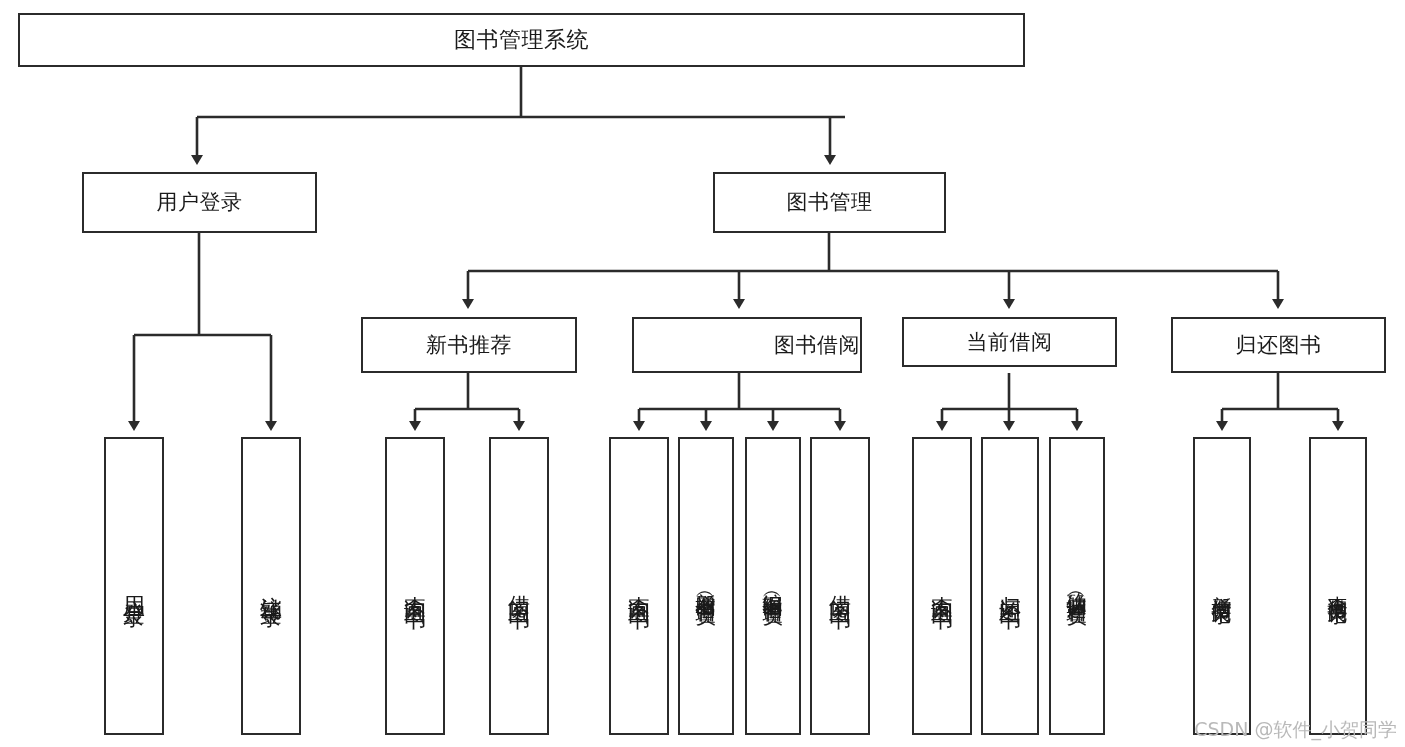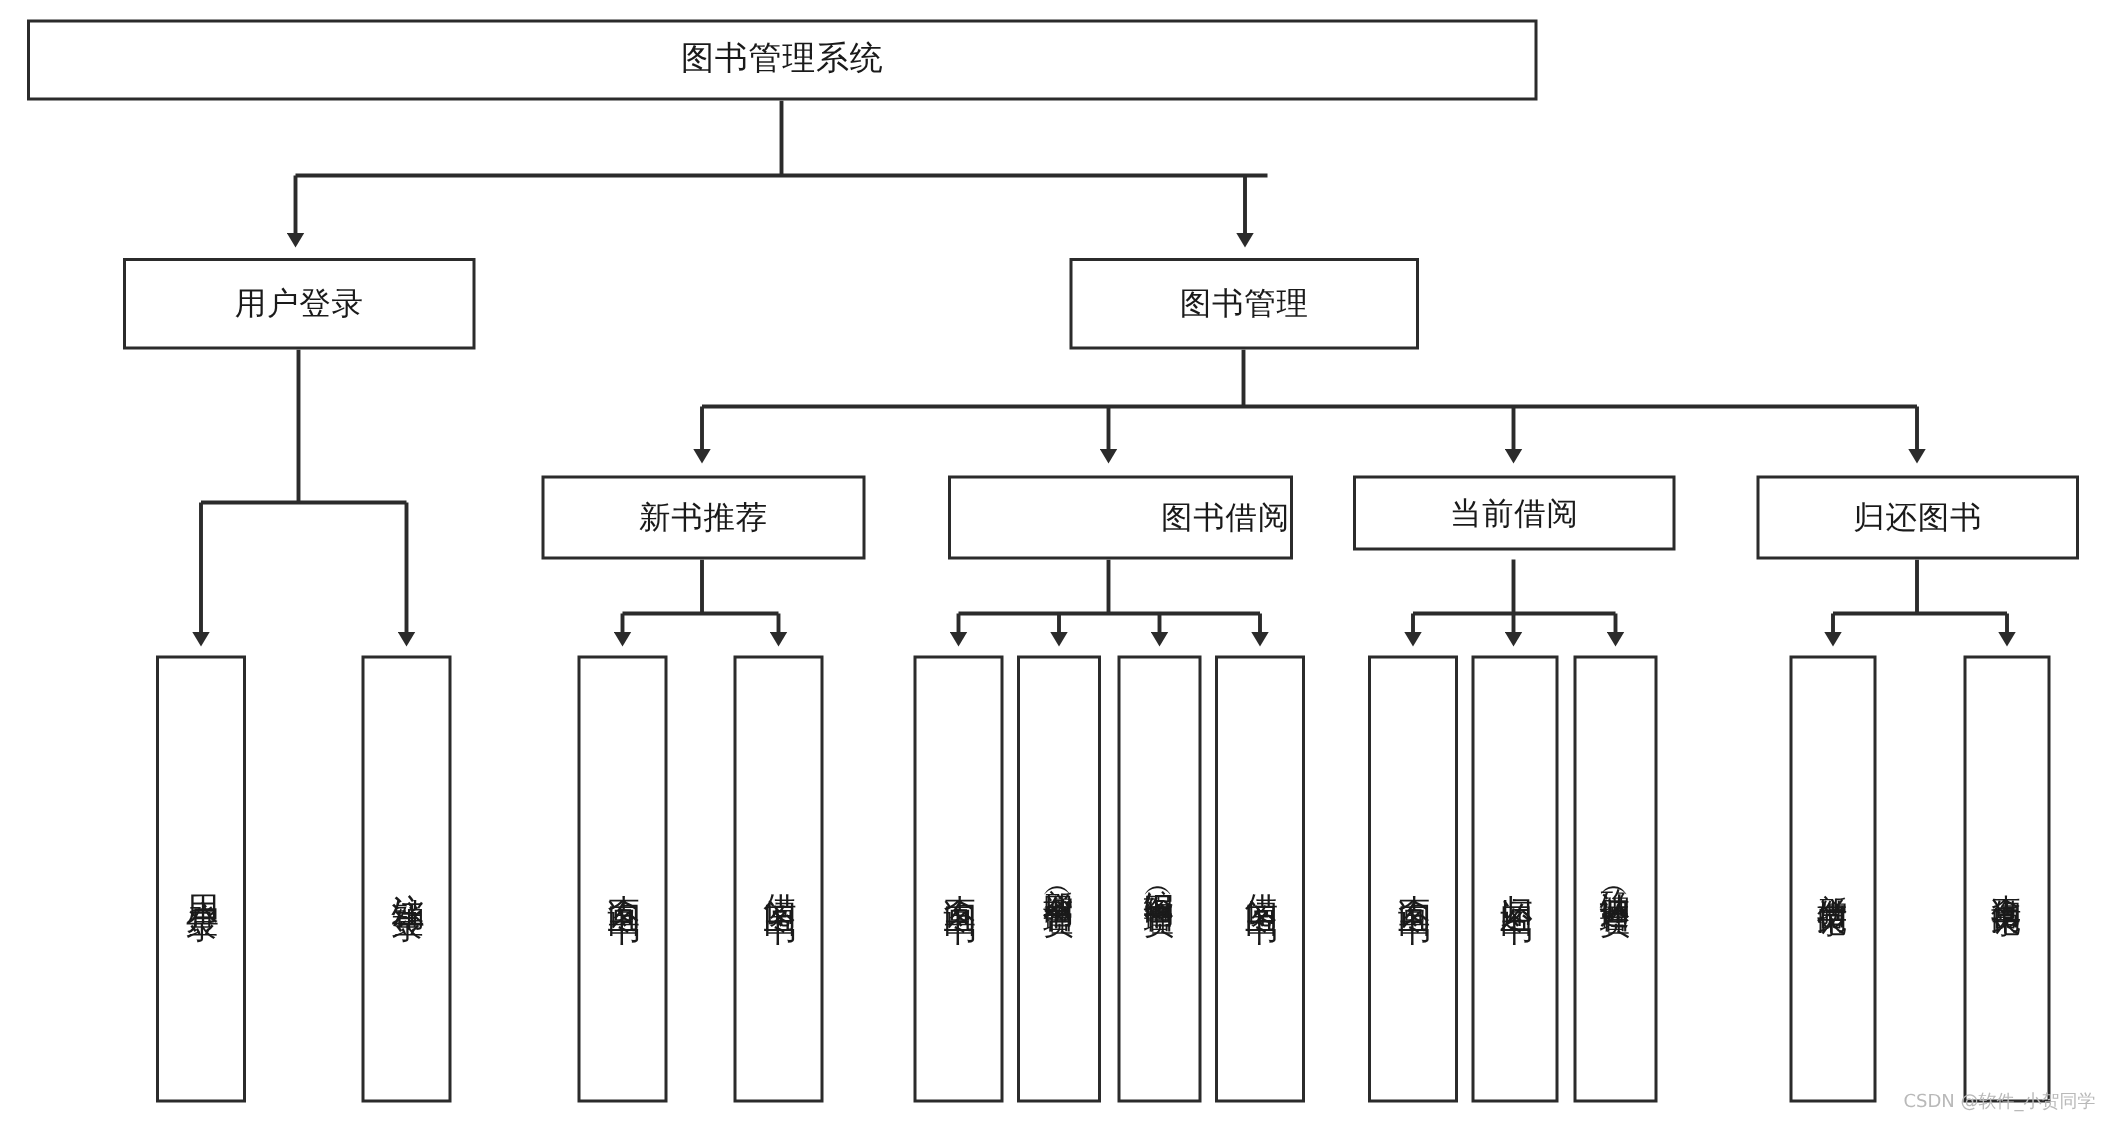--- a/index.html
+++ b/index.html
@@ -62,21 +62,21 @@
     position: absolute;
     left: 0; top: 0;
     width: 1405px;
     height: 747px;
     pointer-events: none;
   }
   .watermark {
     position: absolute;
     right: 8px;
     bottom: 4px;
-    font-size: 12px;
+    font-size: 19px;
     color: #b9b9b9;
     font-family: "DejaVu Sans", "Liberation Sans", sans-serif;
     white-space: nowrap;
     margin-left: 20px;
   }
 </style>
 </head>
 <body>
 
 <div id="diagram-root">

